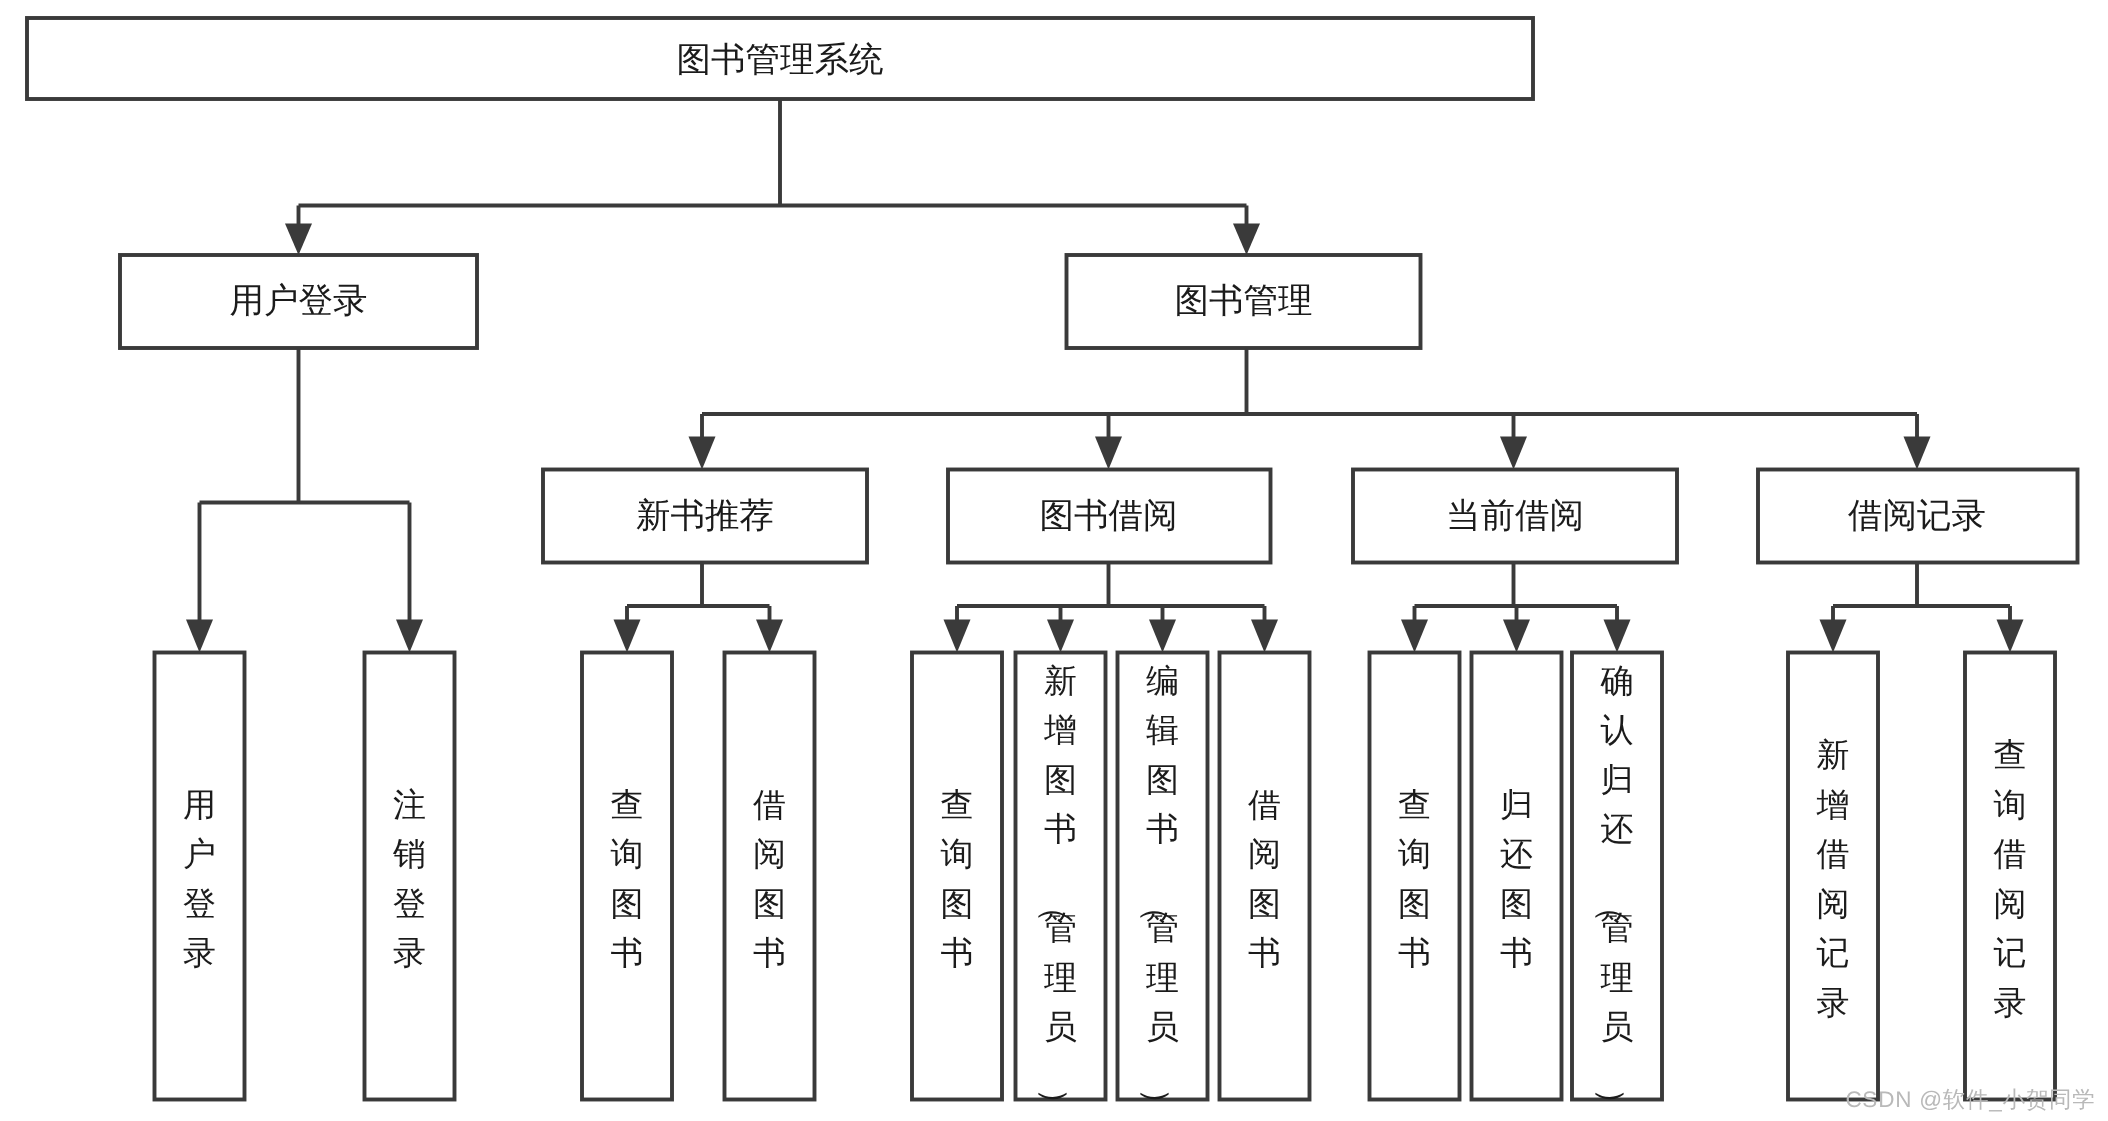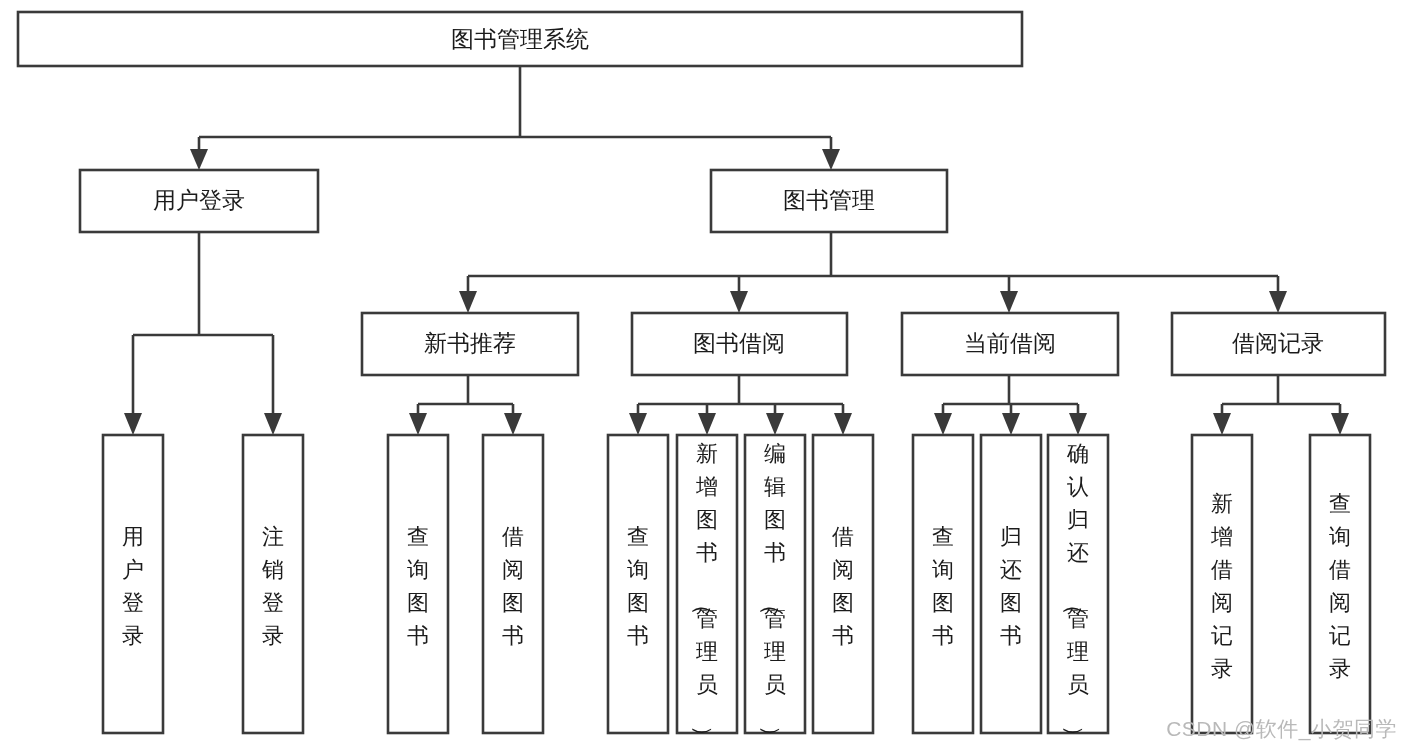--- a/index.html
+++ b/index.html
@@ -52,21 +52,21 @@
     font-family: "Liberation Sans", "DejaVu Sans", sans-serif;
     font-size: 22px;
     fill: #1b1b1b;
     text-anchor: middle;
   }
   .watermark {
     position: absolute;
     right: 8px;
     bottom: 4px;
     font-family: "Liberation Sans", "DejaVu Sans", sans-serif;
-    font-size: 21px;
+    font-size: 15px;
     color: #b9b9b9;
     letter-spacing: 0.5px;
     white-space: nowrap;
     pointer-events: none;
   }
 </style>
 </head>
 <body>
 
 <div id="diagram-root">

